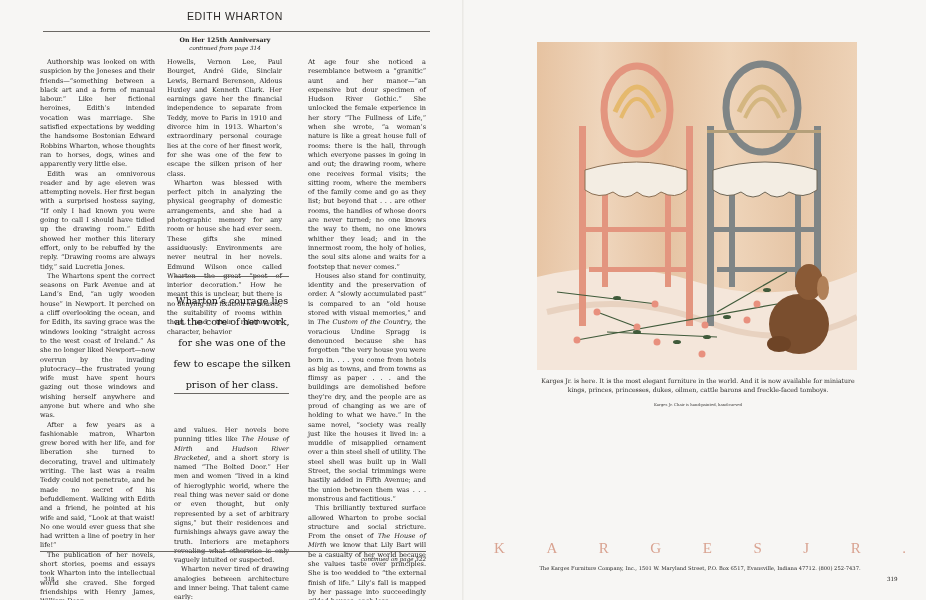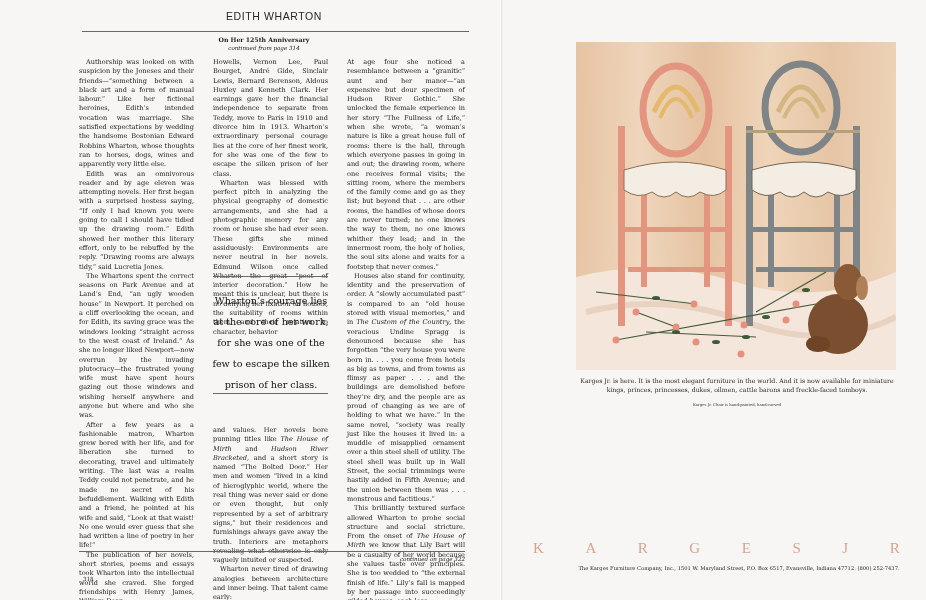--- a/index.html
+++ b/index.html
@@ -2,36 +2,36 @@
 <html><head>
 <meta charset="utf-8">
 <style>
   html, body { margin:0; padding:0; }
   body {
     width:926px; height:600px; overflow:hidden; position:relative;
     background:#f7f6f4;
     font-family:"DejaVu Serif", "Liberation Serif", serif;
     color:#1c1a18;
   }
-  .spread { position:absolute; inset:0;margin-left:39px; }
+  .spread { position:absolute; inset:0; }
   .gutter { position:absolute; left:462px; top:0; width:2px; height:600px; background:linear-gradient(90deg,#e8e6e2,#f3f2ef); }
 
   
   .running-head { position:absolute; left:40px; top:10px; width:390px; text-align:center;
     font-family:"Liberation Sans", sans-serif; font-size:10.5px; letter-spacing:0.6px; color:#2a2826; }
   .head-rule { position:absolute; left:43px; top:31px; width:387px; height:1px; background:#6b6864; }
   .subhead { position:absolute; left:160px; top:36px; width:130px; text-align:center; line-height:8px; }
   .subhead .l1 { font-size:6.2px; font-weight:bold; display:block; }
   .subhead .l2 { font-size:5.6px; font-style:italic; display:block; }
 
   .col { position:absolute; font-size:6.55px; line-height:9.3px; text-align:justify; }
   .col p { margin:0; text-indent:7px; }
   .col p.noindent { text-indent:0; }
   .col1 { left:40px; top:58px; width:115px; }
-  .col2 { left:174px; top:58px; width:115px; }
+  .col2 { left:167px; top:58px; width:115px; }
   .col2b { left:174px; top:426px; width:115px; }
   .col3 { left:308px; top:58px; width:118px; }
   i { font-style:italic; }
 
   .pull-rule { position:absolute; left:174px; width:115px; height:1px; background:#6b6864; }
   .pullquote { position:absolute; left:171px; top:290px; width:122px; text-align:center;
     font-family:"DejaVu Serif", serif; font-weight:normal; font-size:9.6px; line-height:21px; color:#111; }
 
   .bottom-rule { position:absolute; left:40px; top:551px; width:386px; height:1px; background:#6b6864; }
   .continued { position:absolute; left:308px; top:556px; width:118px; text-align:right; font-size:5.6px; font-style:italic; }

